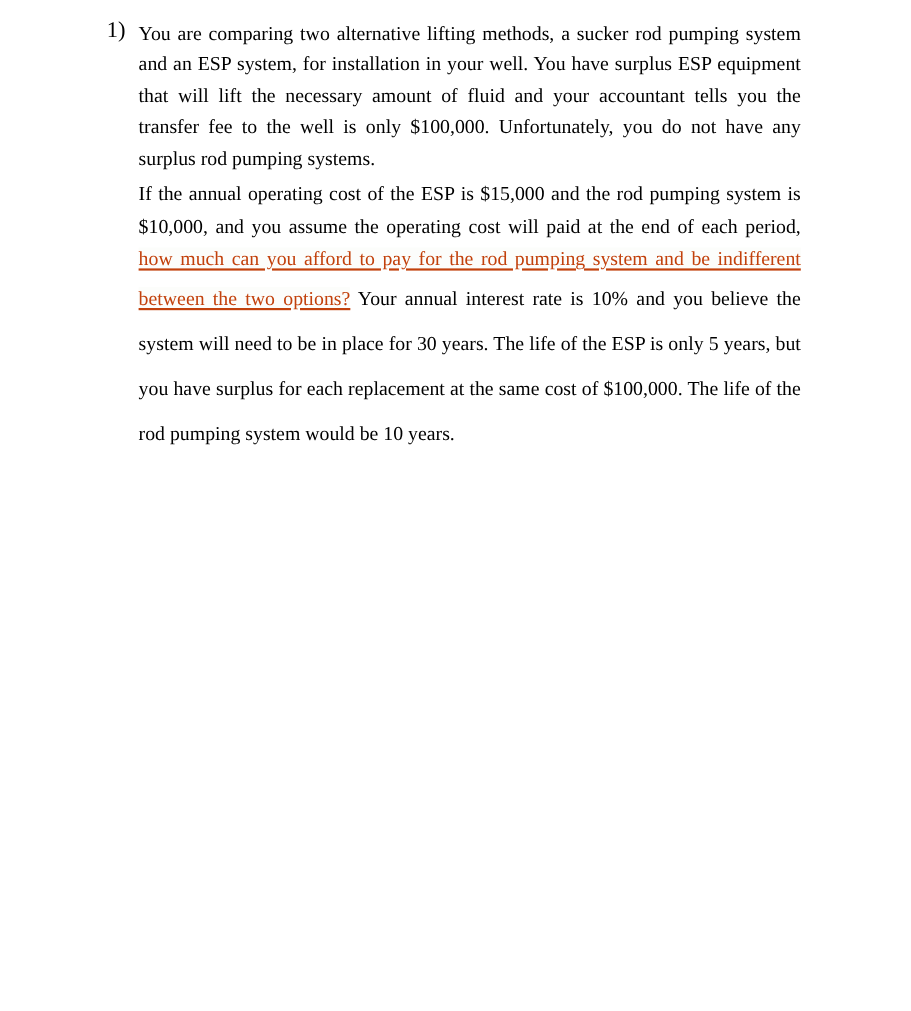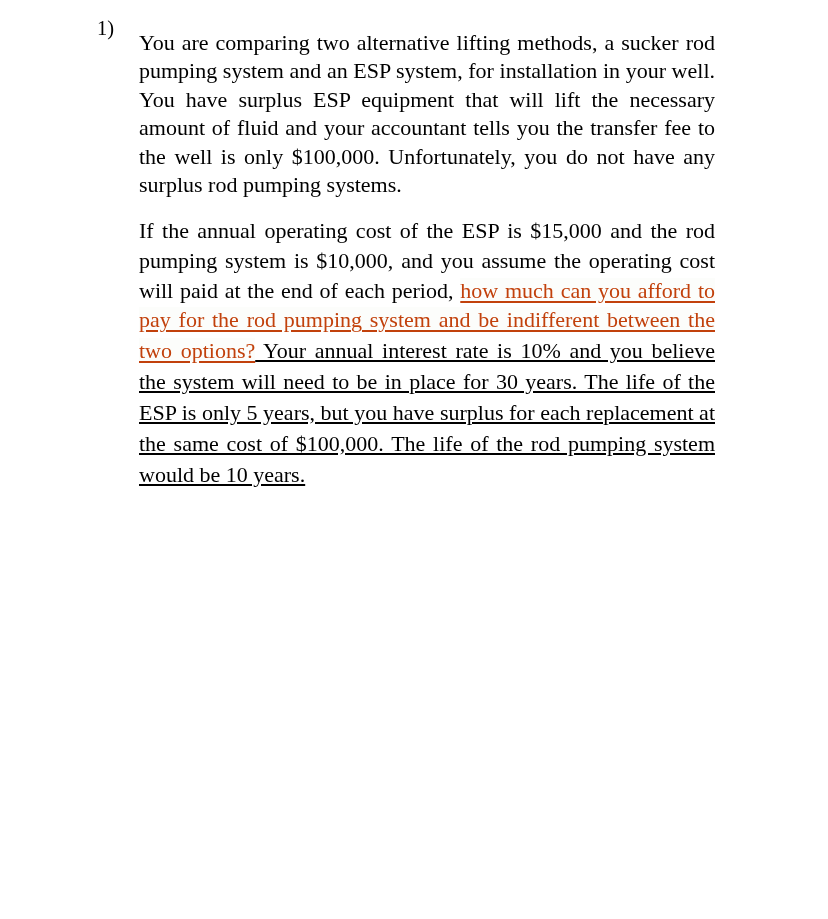--- a/index.html
+++ b/index.html
@@ -39,43 +39,42 @@
     line-height: 28.5px;
     white-space: nowrap;
   }
 
   .q-body {
     margin-left: 25px;
     width: 610px;
   }
 
   .para {
-    margin: 17px;
-    font-size: 22px;
+    margin: 4px;
+    font-size: 18px;
     text-align: justify;
     text-justify: inter-word;
     -webkit-hyphens: none;
     hyphens: none;
     word-spacing: 0px;
   }
 
   
   .para-tight {
     line-height: 28.4px;
   }
 
   
   .para-loose {
     line-height: 29.6px;
   }
 
   
   .para-tail {
-    line-height: 31px;
-    text-decoration: underline;
+    line-height: 41px;
   }
 
   .q-highlight {
     color: #c2410c;
     text-decoration: underline;
     text-decoration-color: #c2410c;
     text-decoration-thickness: 1.5px;
     text-underline-offset: 3px;
     background: #fcfdfb;
   }

